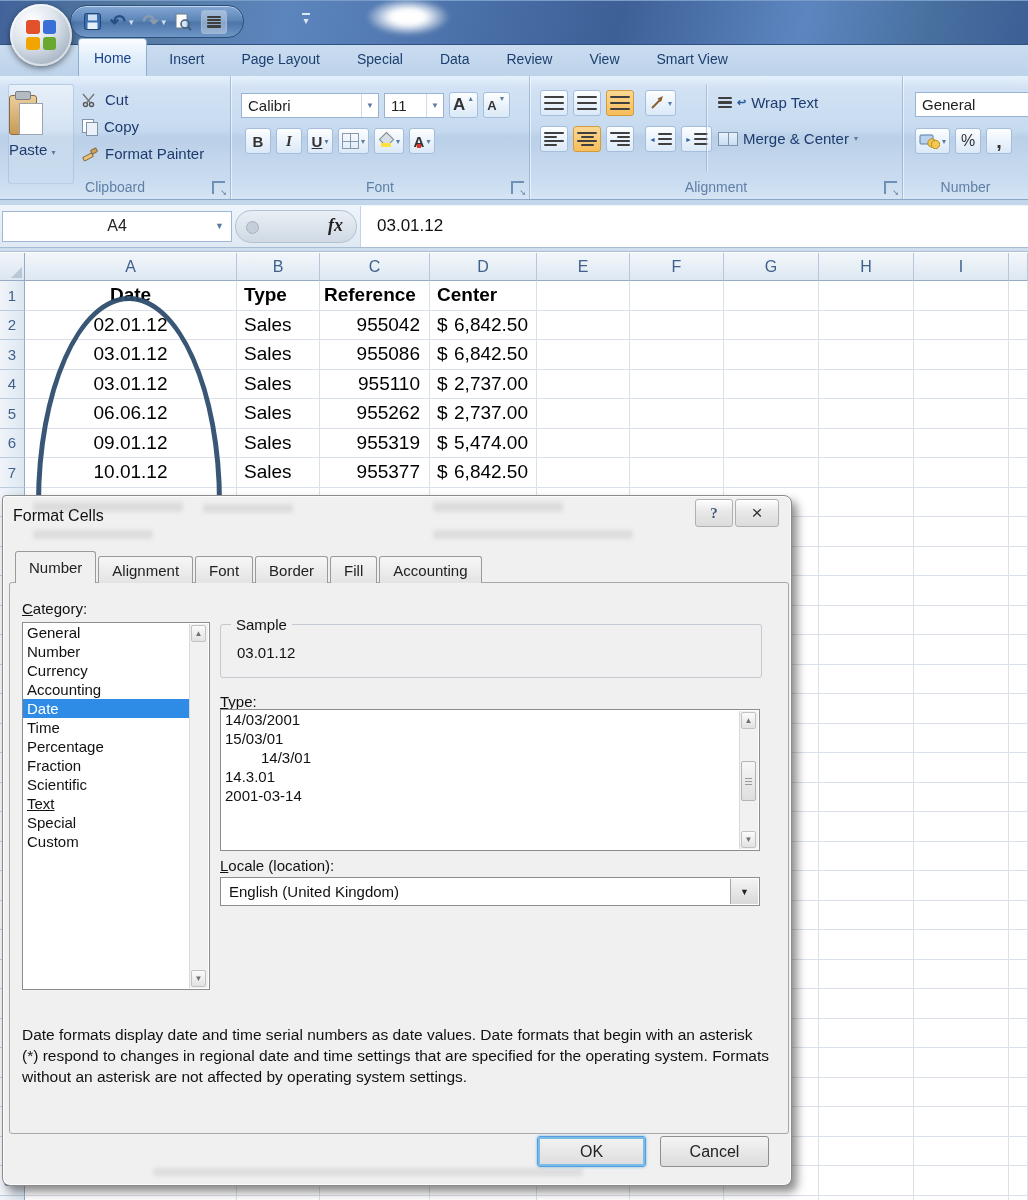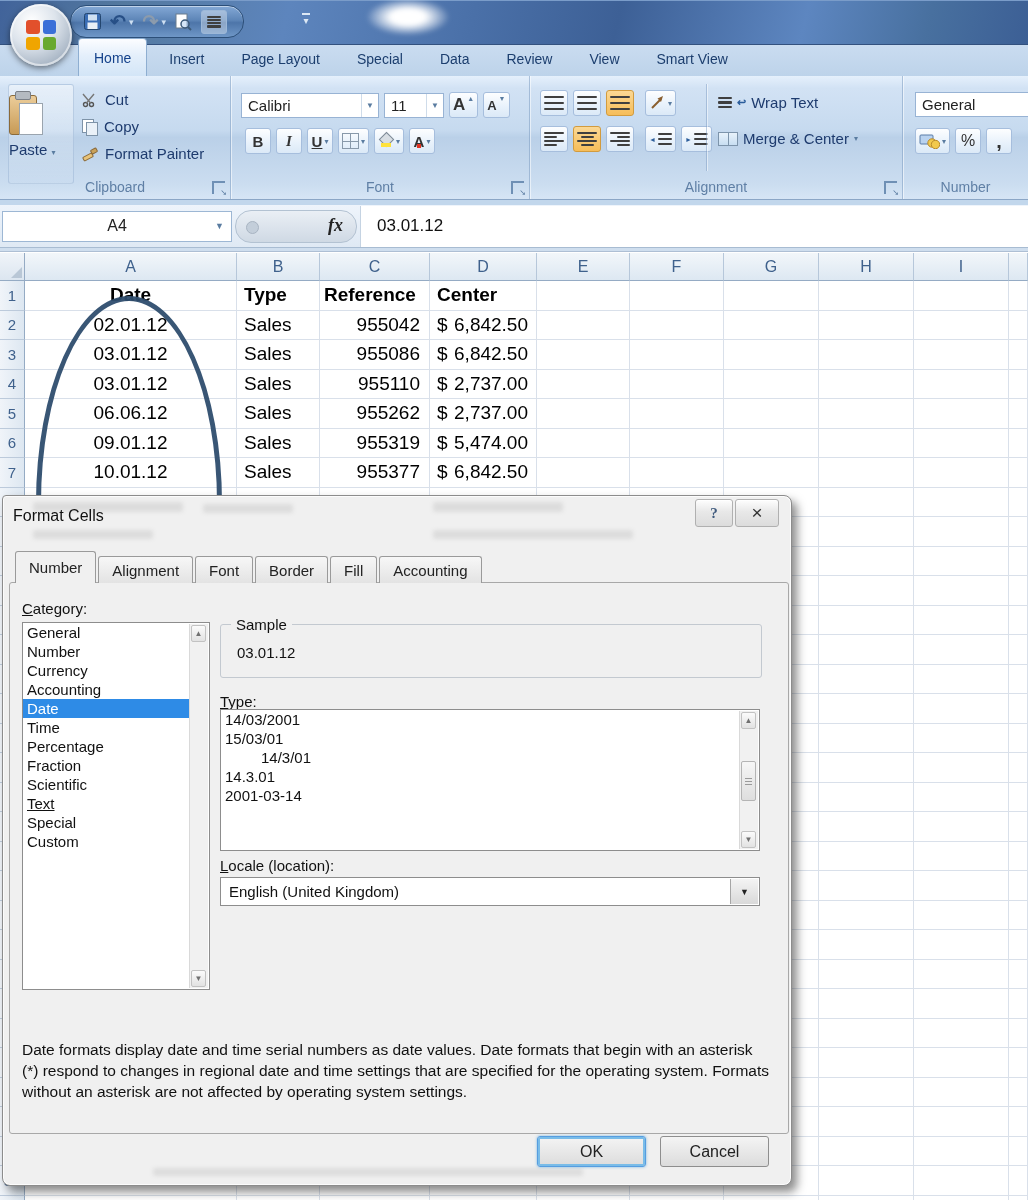--- a/index.html
+++ b/index.html
@@ -978,20 +978,20 @@
         </div>
 
       <div class="dlabel" style="left:210px;top:274px">
         <span class="u">L</span><span>ocale (location):</span>
       </div>
       <div class="dcombo" style="left:210px;top:294px;width:540px">
         <span class="txt">English (United Kingdom)</span>
         <span class="btn">▼</span>
       </div>
 
-      <div class="ddesc" style="left:12px;top:456px;width:750px">Date formats display date and time serial numbers as date values.  Date formats that begin with an asterisk (*) respond to changes in regional date and time settings that are specified for the operating system. Formats without an asterisk are not affected by operating system settings.</div>
+      <div class="ddesc" style="left:12px;top:441px;width:750px">Date formats display date and time serial numbers as date values.  Date formats that begin with an asterisk (*) respond to changes in regional date and time settings that are specified for the operating system. Formats without an asterisk are not affected by operating system settings.</div>
     </div>
 
     <div class="dokbtn ok">OK</div>
     <div class="dokbtn cancel">Cancel</div>
   </div>
 
 </div>
 
 </body></html>

